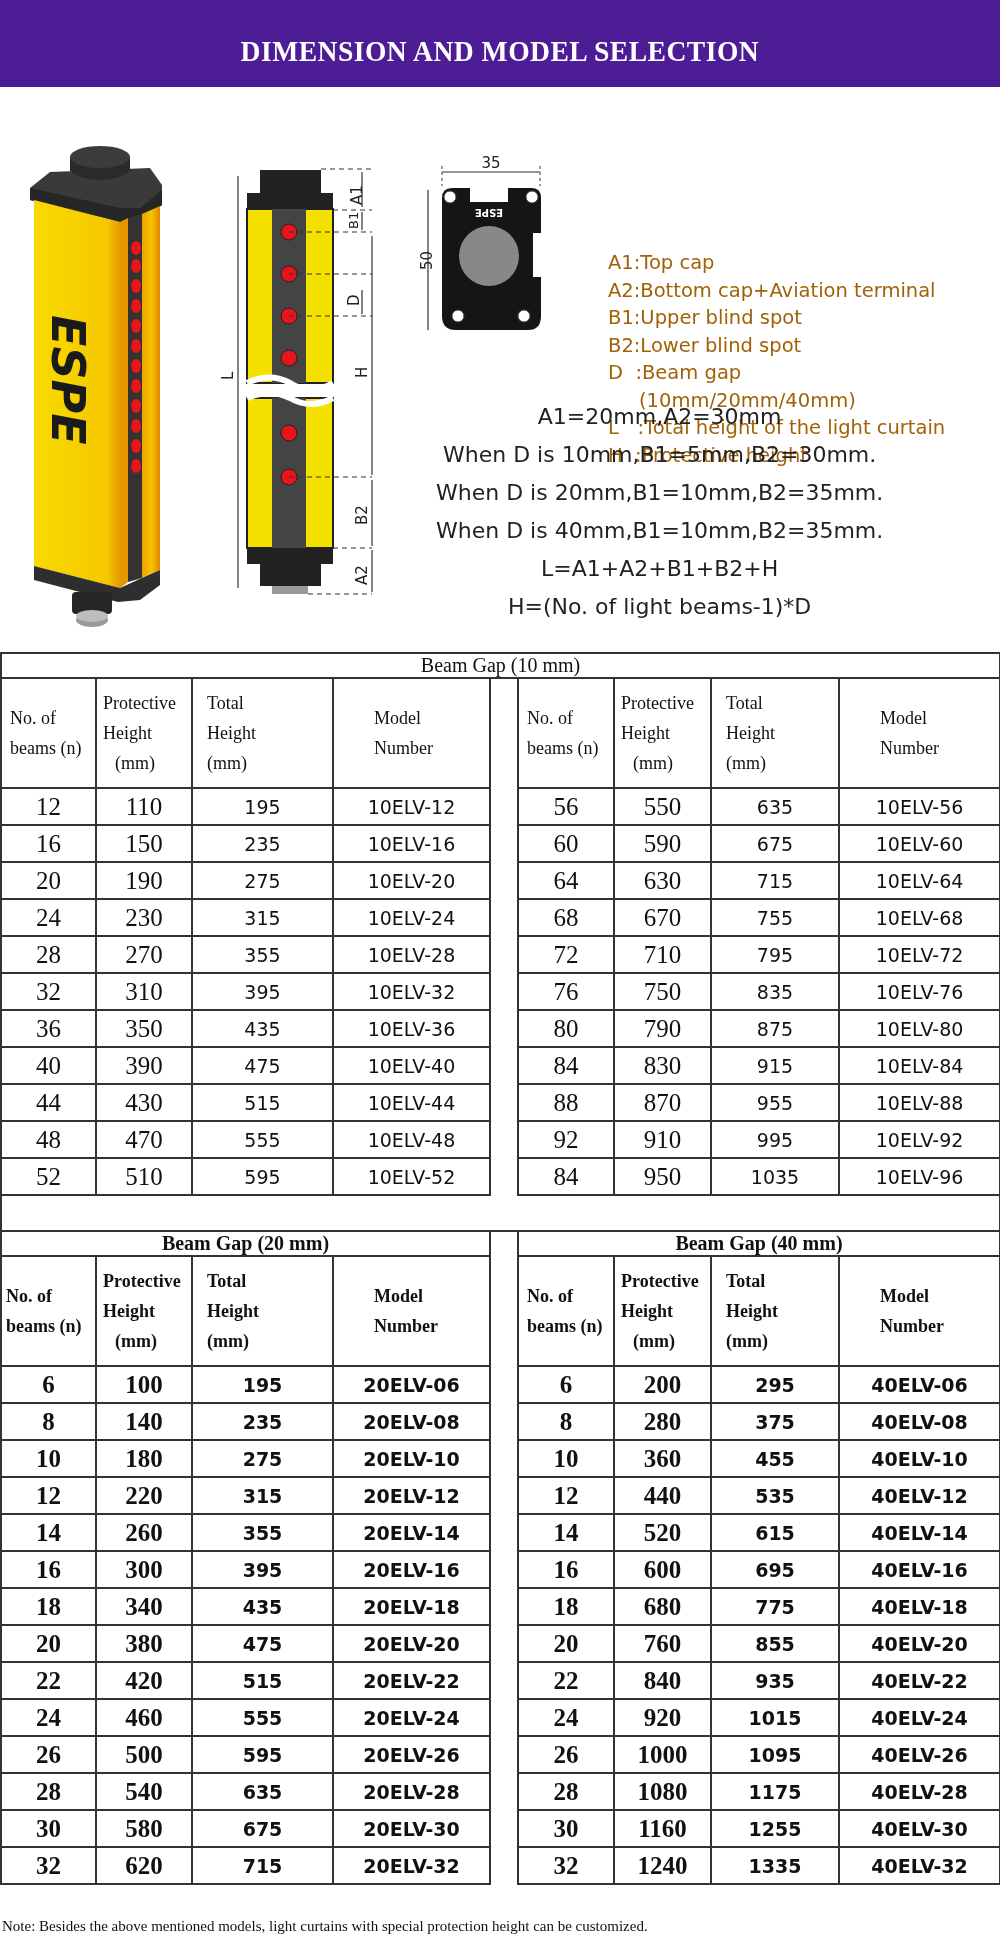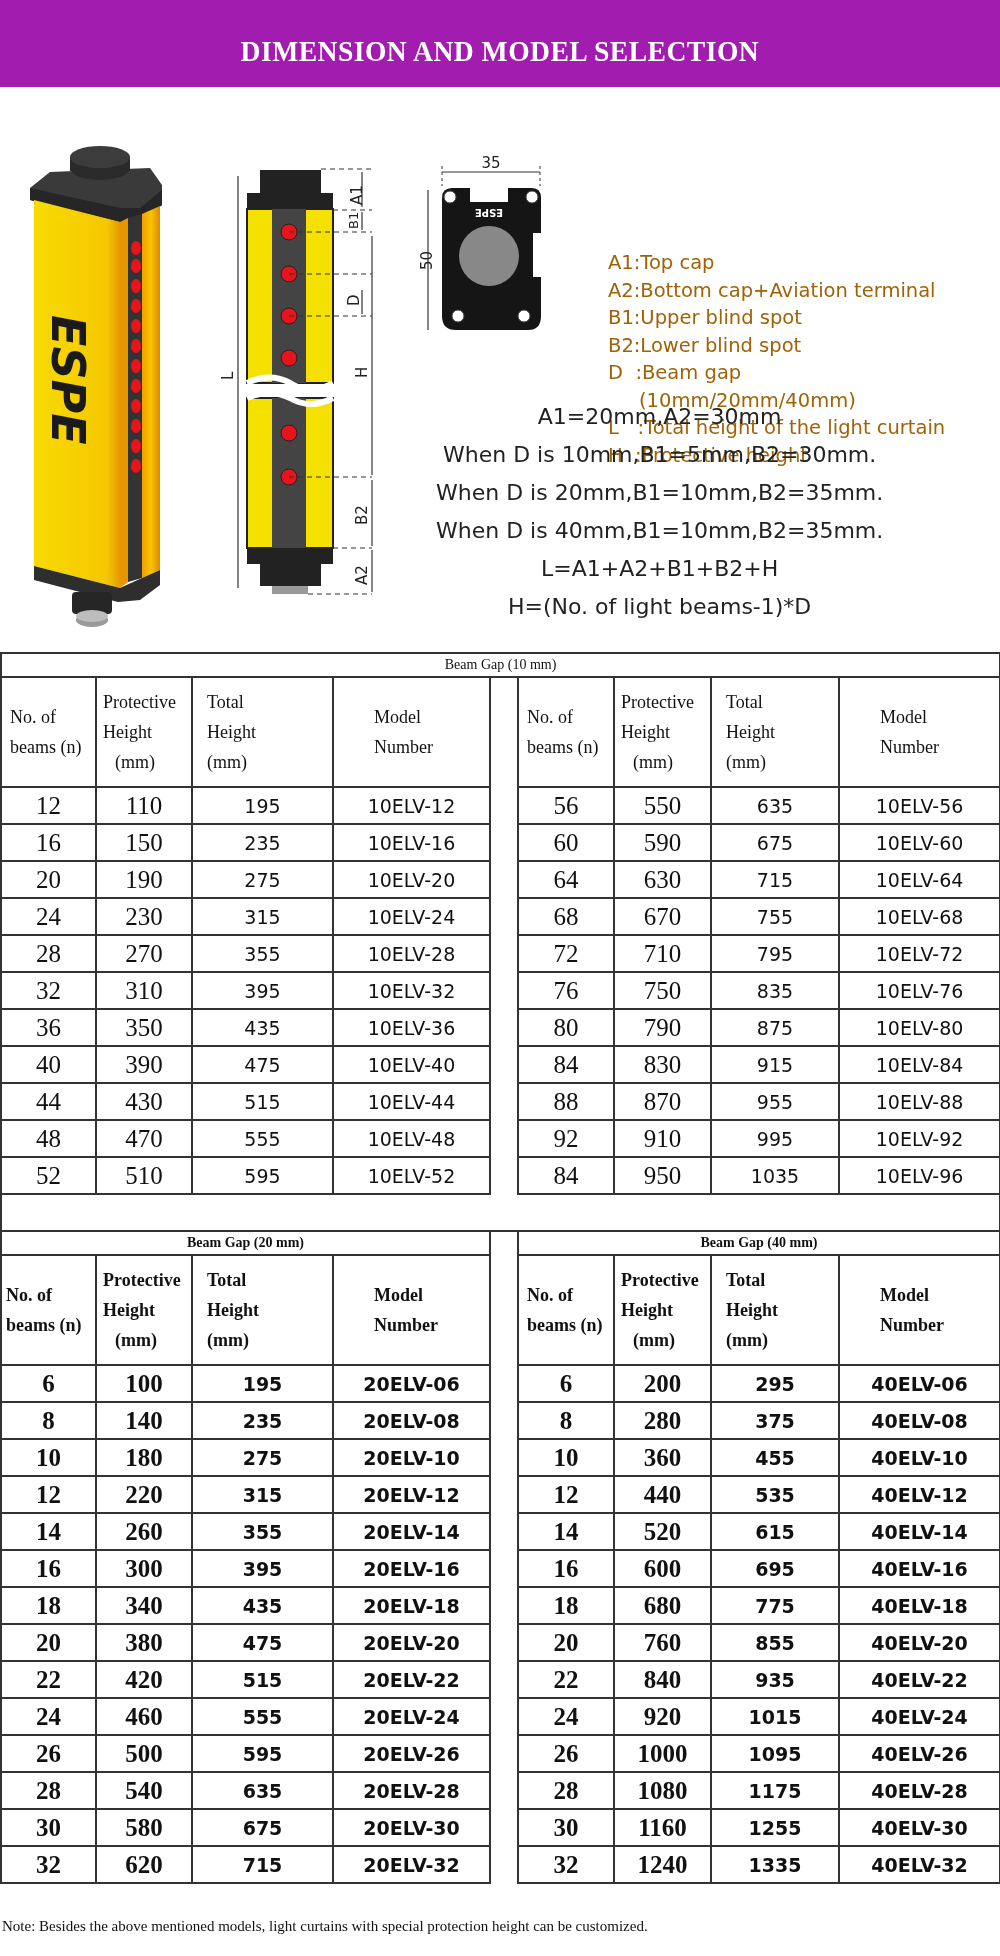--- a/index.html
+++ b/index.html
@@ -1,21 +1,21 @@
 <!DOCTYPE html>
 <html><head>
 <meta charset="utf-8">
 <style>
   * { box-sizing: border-box; margin: 0; padding: 0; }
   html, body { width: 1000px; height: 1956px; background: #ffffff; overflow: hidden; }
   body { position: relative; font-family: "Liberation Serif", serif; color: #111; }
 
   .header-bar {
     position: absolute; left: 0; top: 0; width: 1000px; height: 87px;
-    background: #a21caf;
+    background: #4c1d95;
     display: flex; align-items: center; justify-content: center;
   }
   .header-bar h1 {
     font-family: "Liberation Serif", serif; font-weight: bold; color: #ffffff;
     font-size: 30px; letter-spacing: 0.5px; transform: scaleX(0.92); margin-top: 14px;
   }
 
   .illus { position: absolute; left: 0; top: 87px; width: 1000px; height: 565px; }
 
   .legend { position: absolute; left: 608px; top: 162px; font-family: "DejaVu Sans", sans-serif; font-size: 19.5px; color: #a16207; line-height: 27.5px; }
@@ -26,21 +26,21 @@
 
   table.spec {
     position: absolute; left: 0; border-collapse: collapse; table-layout: fixed;
   }
   table.spec td {
     border: 2px solid #333; text-align: center; vertical-align: middle; padding: 0;
   }
   .t1 { top: 652px; width: 999px; }
   .t2 { top: 1250px; width: 999px; }
 
-  .title-cell { font-family: "Liberation Serif", serif; font-size: 14px; height: 24px; }
+  .title-cell { font-family: "Liberation Serif", serif; font-size: 20px; height: 24px; }
   .hdr-cell {
     font-family: "Liberation Serif", serif; font-size: 18px; line-height: 30px;
     text-align: left !important; padding-left: 8px !important; height: 110px;
   }
   .hdr-cell span { display: block; }
   .hdr-cell.protective { padding-left: 6px !important; }
   .hdr-cell.protective span.mm { padding-left: 12px; }
   .hdr-cell.total { padding-left: 14px !important; }
   .hdr-cell.model { padding-left: 40px !important; }
 

